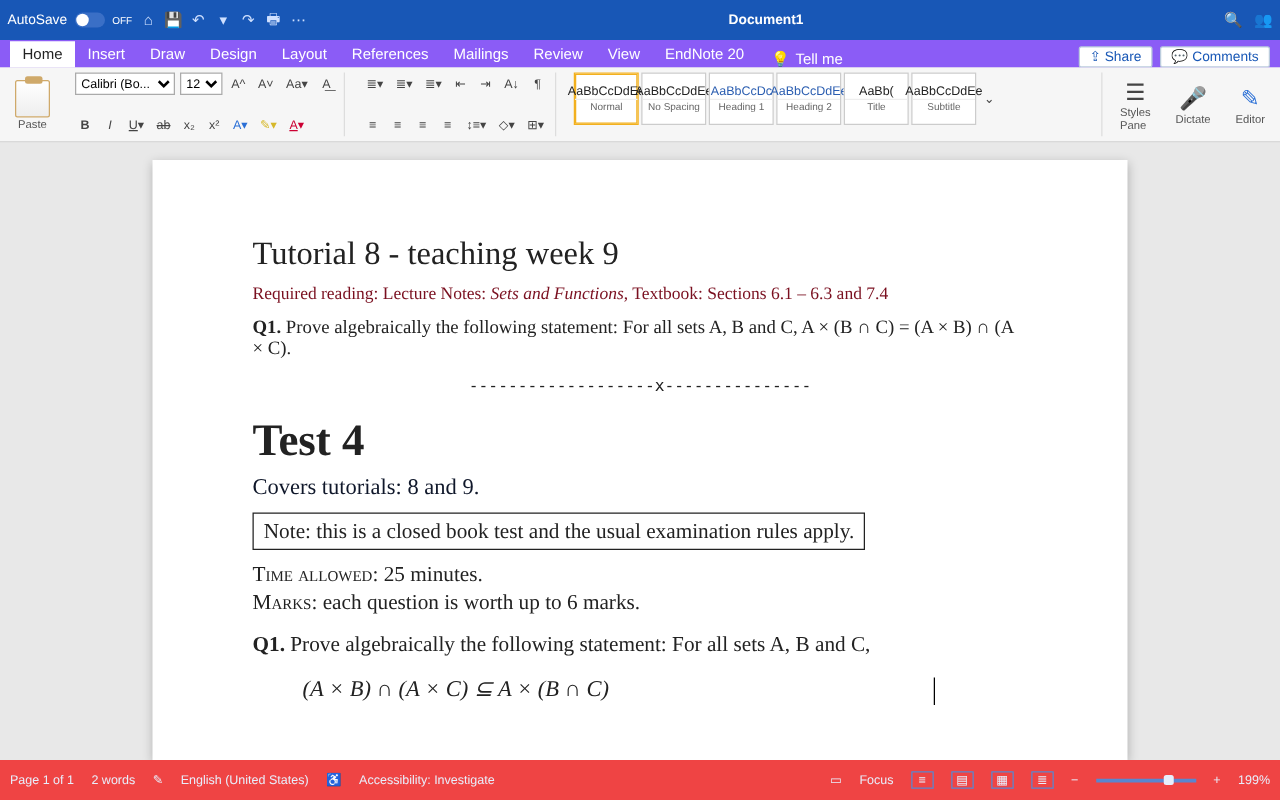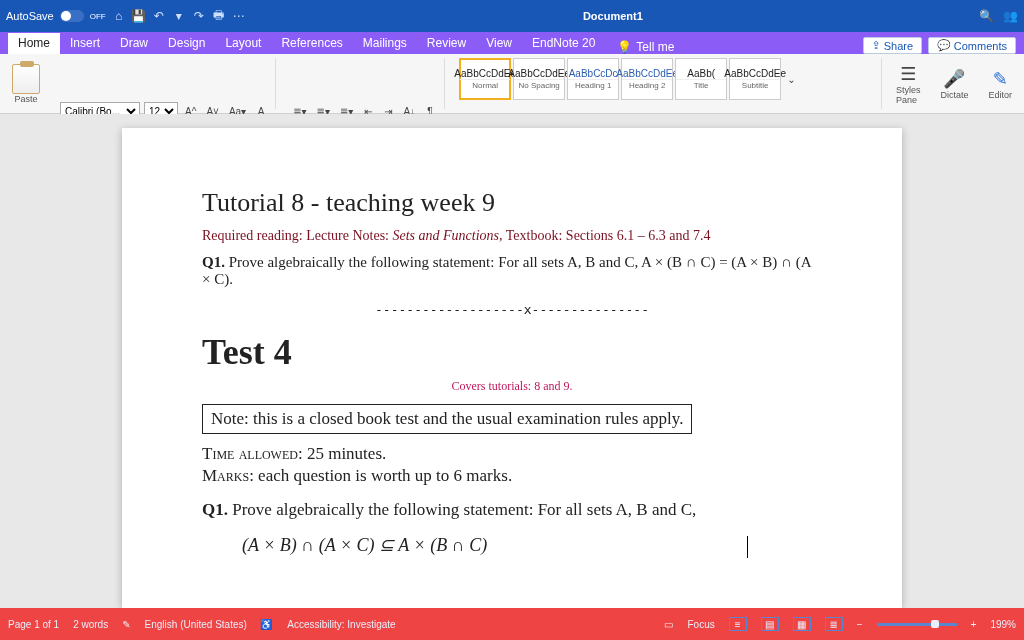--- a/index.html
+++ b/index.html
@@ -18,21 +18,21 @@
 .tabs { background: #8b5cf6; color: #fff; height: 22px; display: flex; align-items: flex-end; padding: 0 8px; font-size: 12px; }
 .tabs .tab { padding: 3px 10px 4px; cursor: pointer; }
 .tabs .tab.active { background: #fff; color: #222; }
 .tabs .spacer { flex: 1; }
 .tabs .rbtn { background: #fff; color: #1857b6; border: 1px solid #bcd; border-radius: 2px; padding: 1px 8px; margin-left: 6px; font-size: 11px; display: flex; align-items: center; gap: 3px; cursor: pointer; }
 .tabs .tellme { display: flex; align-items: center; gap: 4px; margin-left: 12px; }
 
 
 .ribbon { background: #f6f6f6; border-bottom: 1px solid #d0d0d0; height: 60px; display: flex; align-items: stretch; padding: 4px 6px; gap: 8px; font-size: 10px; color: #444; }
 .group { display: flex; flex-direction: column; justify-content: space-between; border-right: 1px solid #ddd; padding: 0 6px; }
-.group-row { display: flex; align-items: center; gap: 4px; margin-top: 44px; }
+.group-row { display: flex; align-items: center; gap: 4px; }
 .ribbon select, .ribbon .combo { font-size: 10px; height: 18px; border: 1px solid #aaa; background: #fff; }
 .ribbon .btn { min-width: 16px; height: 18px; display: inline-flex; align-items: center; justify-content: center; border: 1px solid transparent; cursor: pointer; padding: 0 2px; }
 .styles-gallery { display: flex; gap: 2px; align-items: center; }
 .style-item { width: 52px; height: 42px; border: 1px solid #ccc; background: #fff; display: flex; flex-direction: column; align-items: center; justify-content: center; cursor: pointer; }
 .style-item .preview { font-size: 10px; color: #222; }
 .style-item .preview.blue { color: #2a5db0; }
 .style-item .name { font-size: 8px; color: #666; border-top: 1px solid #eee; width: 100%; text-align: center; padding-top: 1px; }
 .style-item.sel { border-color: #f2b01e; box-shadow: 0 0 0 1px #f2b01e inset; }
 .vgroup { display: flex; flex-direction: column; align-items: center; justify-content: center; padding: 0 6px; cursor: pointer; }
 .vgroup .vicon { width: 22px; height: 22px; display: flex; align-items: center; justify-content: center; font-size: 18px; }
@@ -42,21 +42,21 @@
 
 
 .doc-area { flex: 1; background: #e8e8e8; overflow: hidden; display: flex; justify-content: center; }
 .page { background: #fff; width: 780px; margin-top: 14px; box-shadow: 0 2px 8px rgba(0,0,0,0.25); padding: 60px 80px 40px 80px; font-family: "Times New Roman", Georgia, serif; color: #222; }
 .page h1 { font-weight: normal; font-size: 26px; margin-bottom: 10px; }
 .page .reading { color: #7a1020; font-size: 14px; margin-bottom: 10px; }
 .page .reading em { }
 .page .q { font-size: 15px; margin-bottom: 4px; }
 .page .divider { text-align: center; font-family: monospace; font-size: 13px; margin: 14px 0; letter-spacing: 0; }
 .page h2 { font-weight: bold; font-size: 36px; margin: 10px 0 6px; }
-.page .covers { color: #be185d; font-size: 12px; margin-bottom: 10px; text-align: center; }
+.page .covers { color: #0f172a; font-size: 18px; margin-bottom: 10px; }
 .page .boxnote { border: 1px solid #222; padding: 4px 8px; font-size: 17px; display: inline-block; margin-bottom: 10px; }
 .page .meta { font-size: 17px; margin-bottom: 2px; }
 .page .sc { font-variant: small-caps; }
 .page .q2 { font-size: 17px; margin-top: 14px; }
 .page .math { font-size: 18px; margin: 14px 0 0 40px; font-style: italic; }
 .cursor-caret { display: inline-block; width: 1px; height: 22px; background: #000; vertical-align: middle; margin-left: 260px; }
 
 
 .statusbar { background: #ef4444; color: #e8eefb; height: 20px; display: flex; align-items: center; font-size: 10px; padding: 16px 8px; gap: 14px; text-align: center; }
 .statusbar .spacer { flex: 1; }

